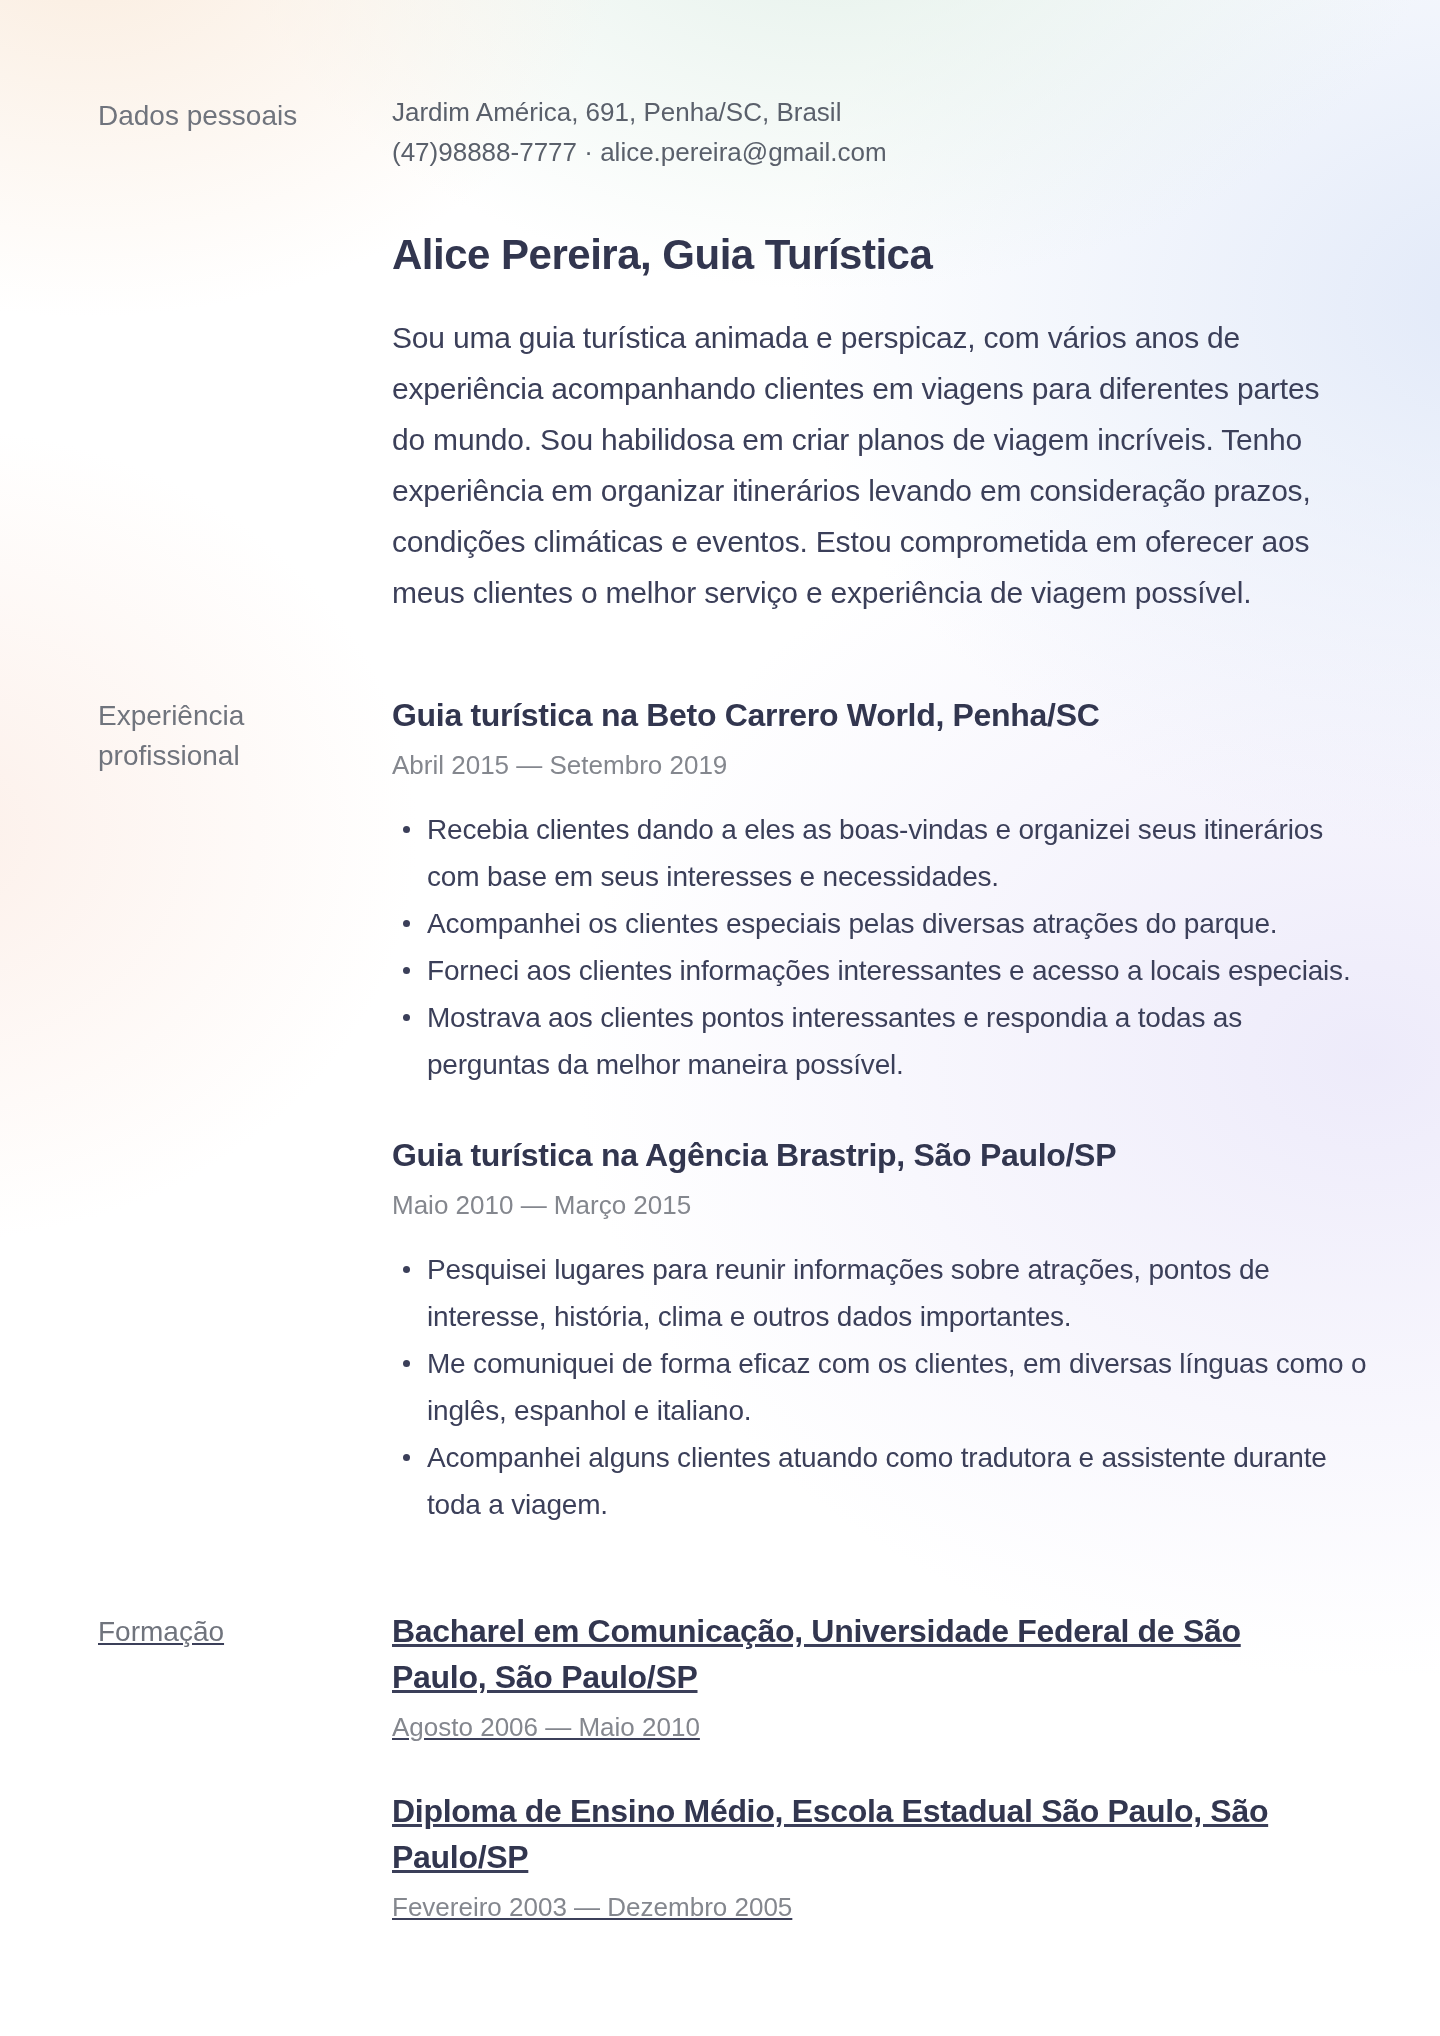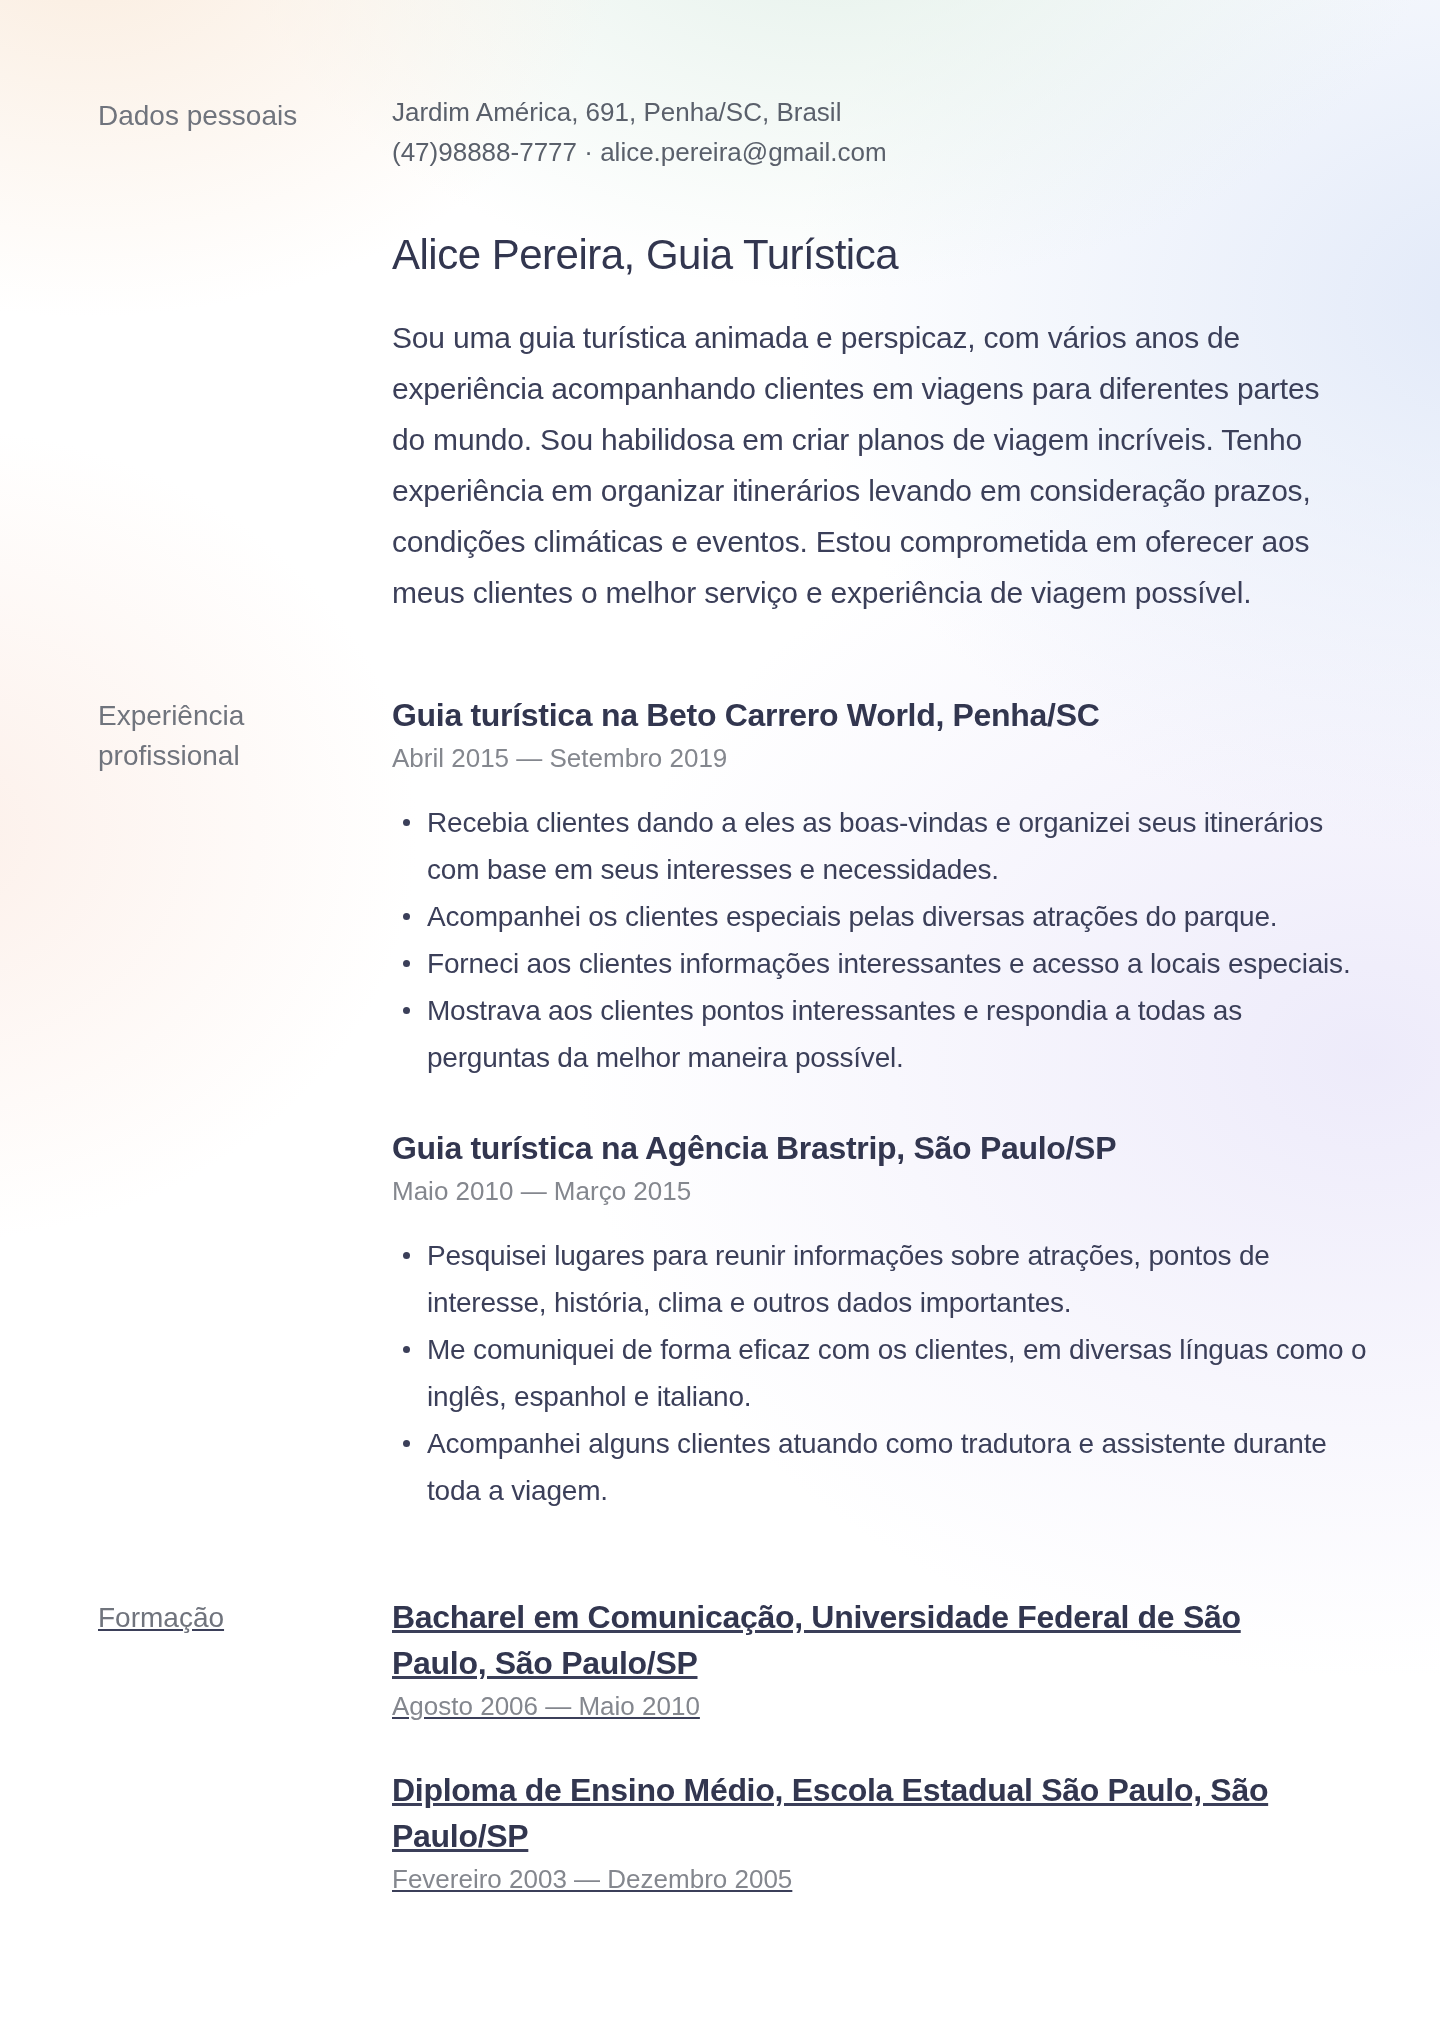--- a/index.html
+++ b/index.html
@@ -28,37 +28,37 @@
     font-size:28px; line-height:40px;
     color:var(--label-gray,#70747d);
   }
   .content-col { flex:1; max-width:975px; }
 
   
   .row-personal { padding-top:92px; }
   .contact-line { font-size:26px; line-height:40px; color:var(--contact-gray,#5a606b); }
   .name-title {
     margin-top:56px;
-    font-size:42px; line-height:54px; font-weight:400; letter-spacing:-.5px;
+    font-size:42px; line-height:54px; font-weight:700; letter-spacing:-.5px;
     color:var(--heading,#32364f);
   }
   .summary {
     margin-top:30px; max-width:930px;
     font-size:30px; line-height:51px; letter-spacing:-.2px;
   }
 
   
   .row-experience { margin-top:74px; }
   .row-education  { margin-top:80px;text-decoration:underline; }
 
   .entry-title {
     font-size:32px; line-height:46px; font-weight:700; letter-spacing:-.3px;
     color:var(--heading,#32364f); max-width:930px;
   }
-  .entry-period { margin-top:3px; font-size:26px; line-height:34px; color:var(--date-gray,#84878e); }
+  .entry-period { margin-top:10px; font-size:26px; line-height:34px; color:var(--date-gray,#84878e); }
 
   .job + .job, .edu + .edu { margin-top:44px; }
 
   .bullet-list { margin-top:24px; list-style:none; }
   .bullet-list li { display:flex; font-size:28px; line-height:47px; letter-spacing:-.2px; }
   .bullet-dot {
     flex:0 0 7px; width:7px; height:7px; border-radius:50%;
     background:currentColor; margin:20px 17px 0 11px;
   }
   .bullet-text { flex:1; }

